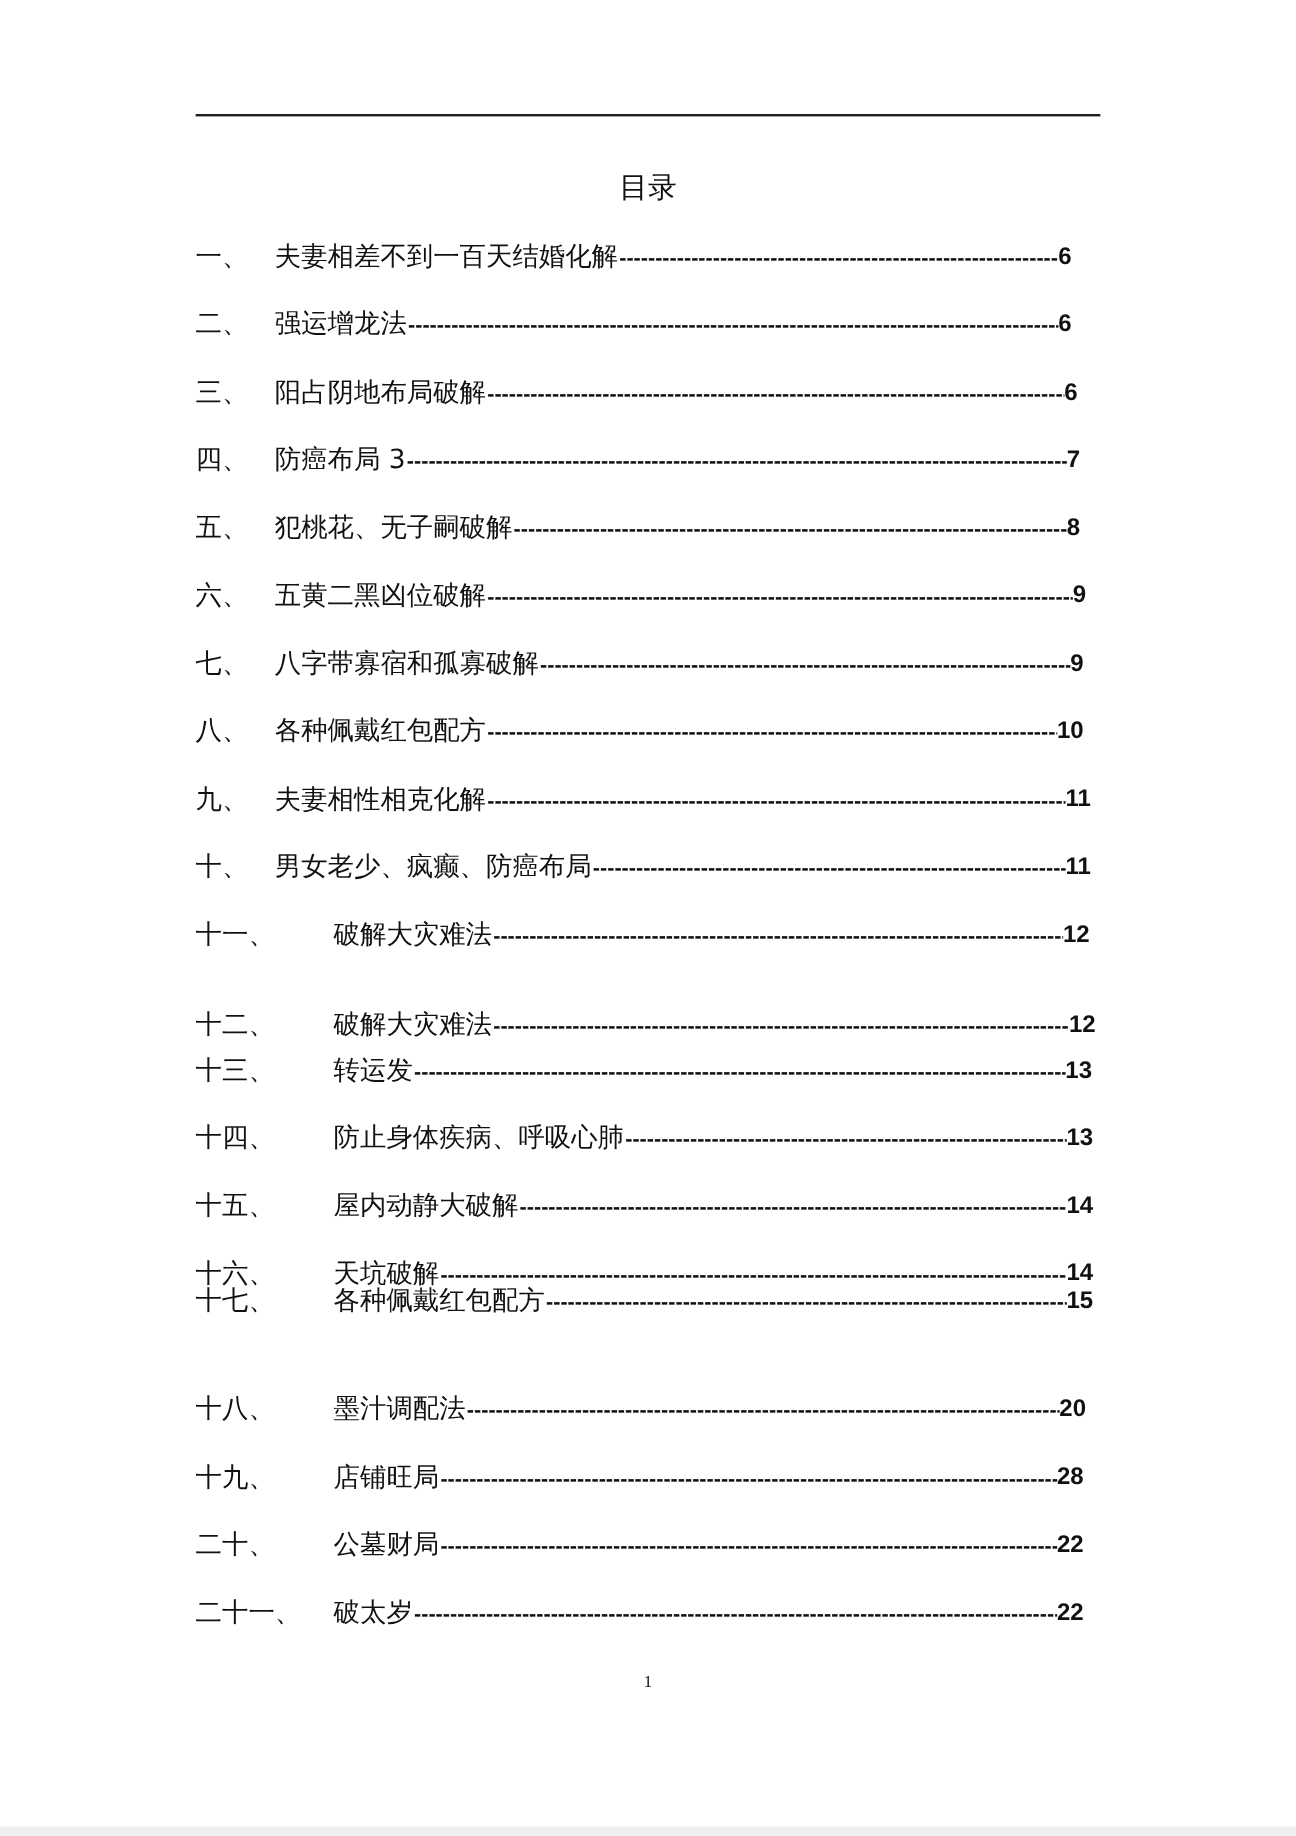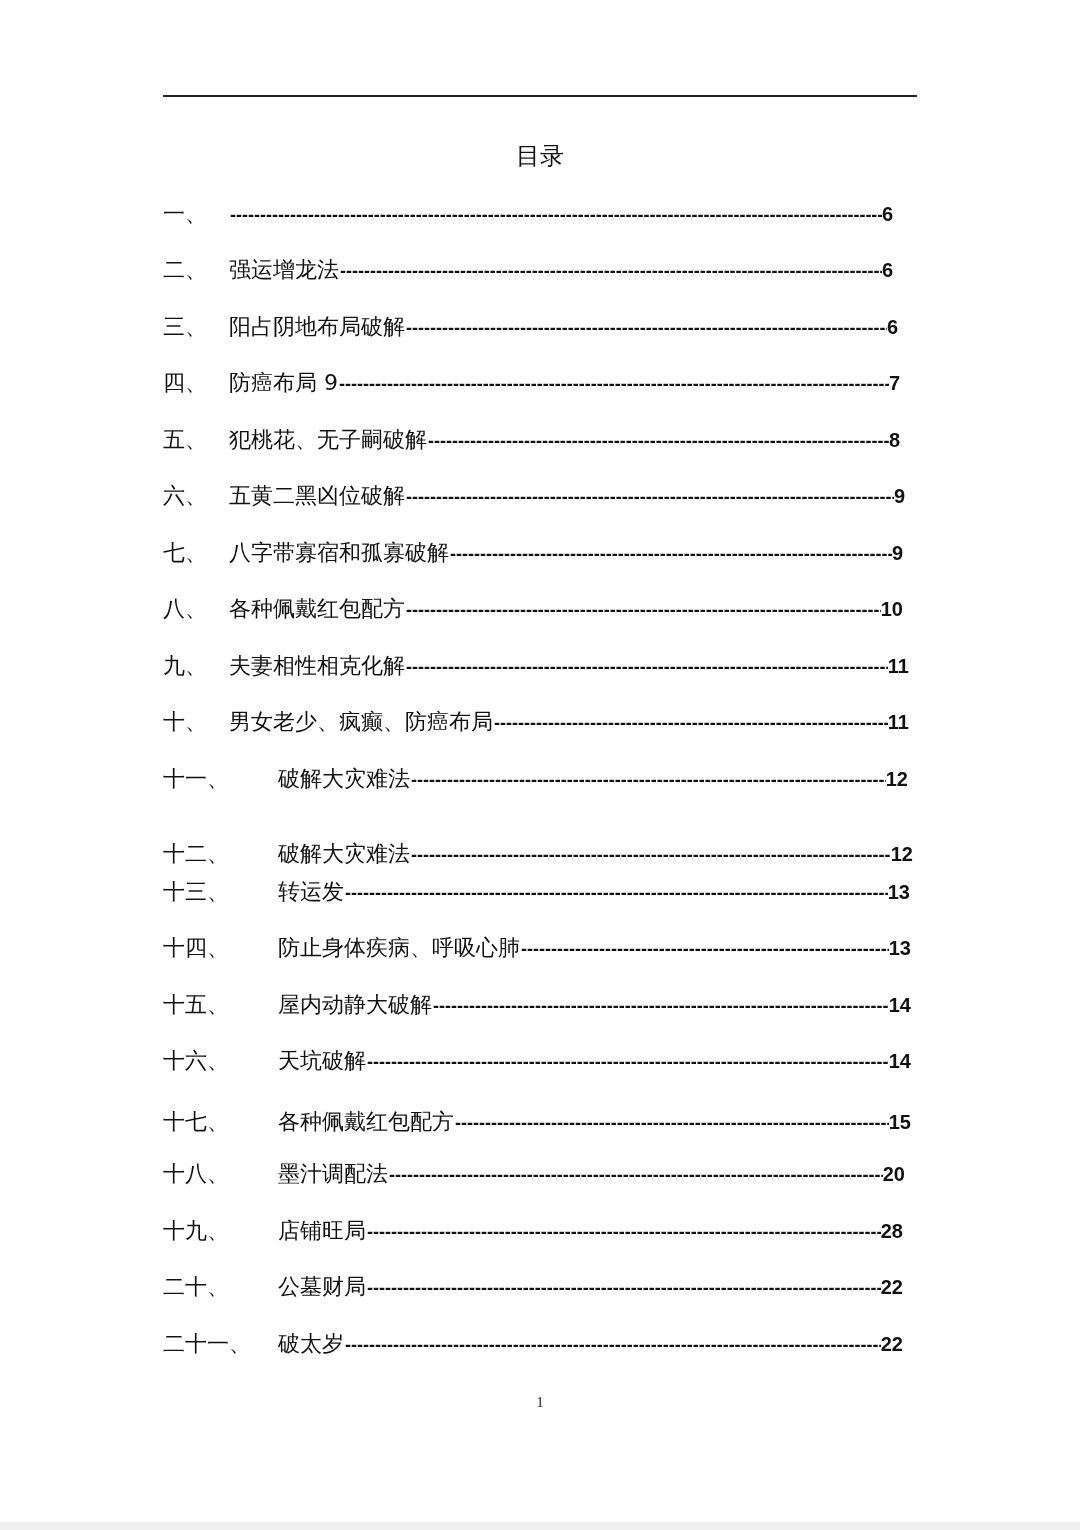--- a/index.html
+++ b/index.html
@@ -23,38 +23,39 @@
 </head>
 <body>
 
 <div class="page">
   <div class="header-rule"></div>
   <div class="toc-title">目录</div>
 
   <div class="toc">
     <div class="toc-row" style="top:0px;width:730px">
       <span class="num" style="width:66px">一、</span>
+      <span class="label">夫妻相差不到一百天结婚化解</span>
       <span class="leader"></span>
       <span class="page-no">6</span>
     </div>
     <div class="toc-row" style="top:56px;width:730px">
       <span class="num" style="width:66px">二、</span>
       <span class="label">强运增龙法</span>
       <span class="leader"></span>
       <span class="page-no">6</span>
     </div>
     <div class="toc-row" style="top:113px;width:735px">
       <span class="num" style="width:66px">三、</span>
       <span class="label">阳占阴地布局破解</span>
       <span class="leader"></span>
       <span class="page-no">6</span>
     </div>
     <div class="toc-row" style="top:169px;width:737px">
       <span class="num" style="width:66px">四、</span>
-      <span class="label">防癌布局 9</span>
+      <span class="label">防癌布局 3</span>
       <span class="leader"></span>
       <span class="page-no">7</span>
     </div>
     <div class="toc-row" style="top:226px;width:737px">
       <span class="num" style="width:66px">五、</span>
       <span class="label">犯桃花、无子嗣破解</span>
       <span class="leader"></span>
       <span class="page-no">8</span>
     </div>
     <div class="toc-row" style="top:282px;width:742px">
@@ -116,21 +117,21 @@
       <span class="label">屋内动静大破解</span>
       <span class="leader"></span>
       <span class="page-no">14</span>
     </div>
     <div class="toc-row" style="top:847px;width:748px">
       <span class="num" style="width:115px">十六、</span>
       <span class="label">天坑破解</span>
       <span class="leader"></span>
       <span class="page-no">14</span>
     </div>
-    <div class="toc-row" style="top:908px;width:748px">
+    <div class="toc-row" style="top:870px;width:748px">
       <span class="num" style="width:115px">十七、</span>
       <span class="label">各种佩戴红包配方</span>
       <span class="leader"></span>
       <span class="page-no">15</span>
     </div>
     <div class="toc-row" style="top:960px;width:742px">
       <span class="num" style="width:115px">十八、</span>
       <span class="label">墨汁调配法</span>
       <span class="leader"></span>
       <span class="page-no">20</span>

